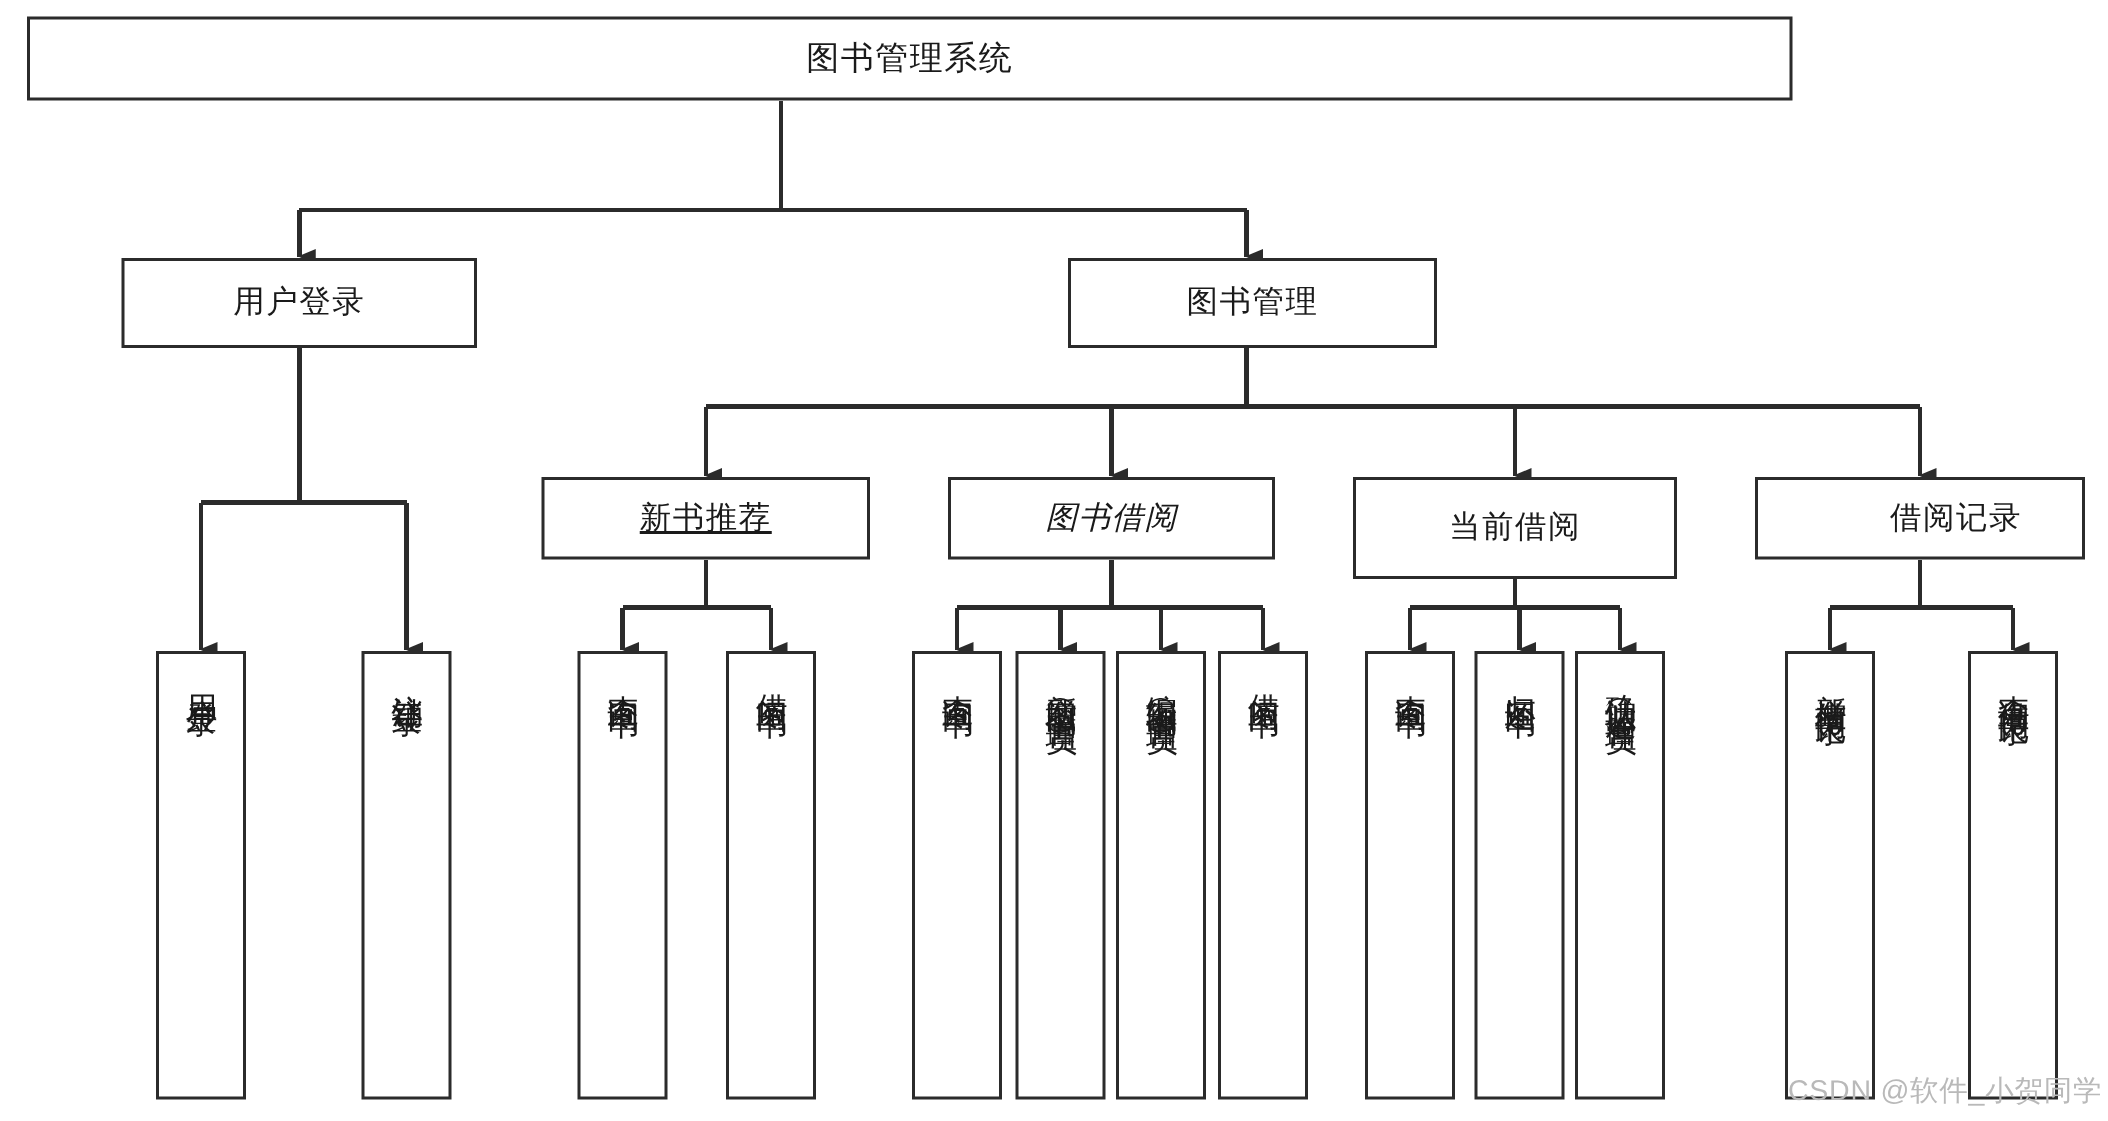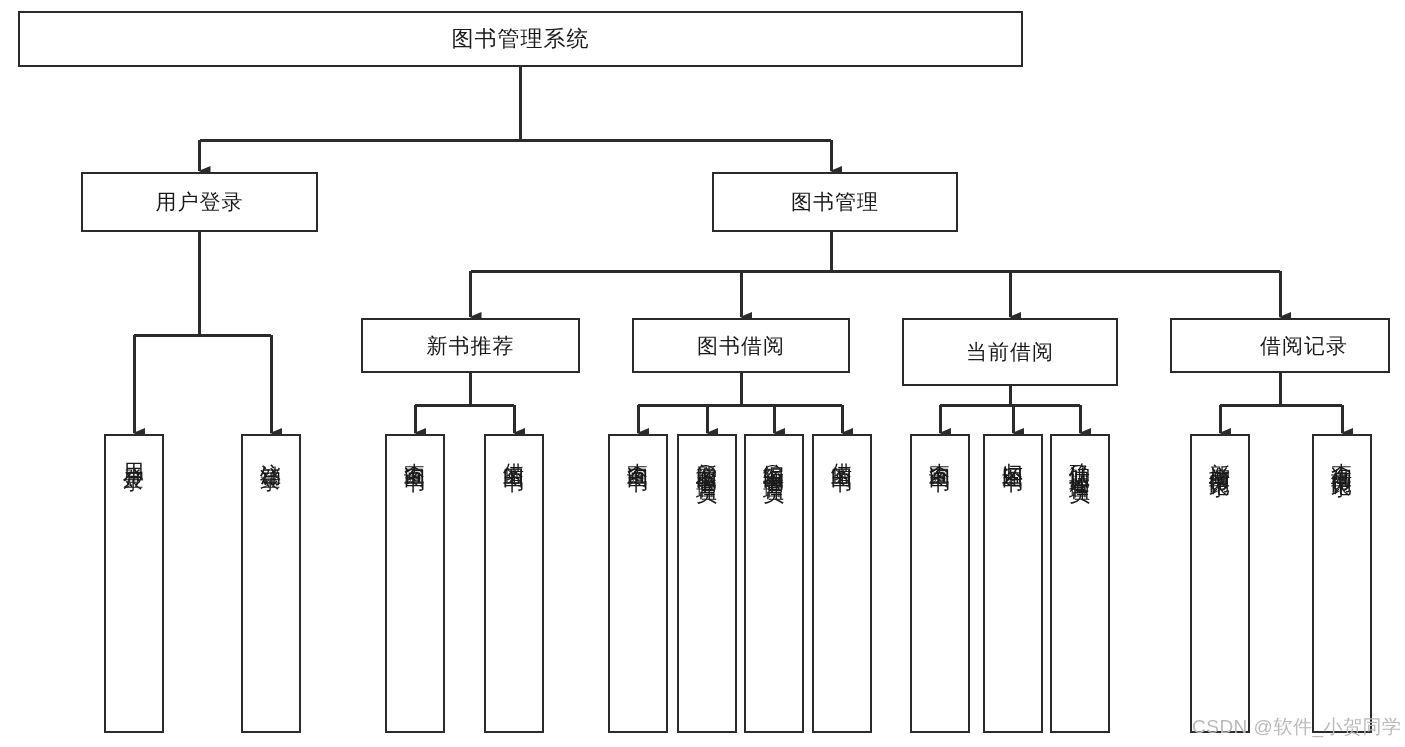--- a/index.html
+++ b/index.html
@@ -92,33 +92,33 @@
         <line x1="940" y1="405" x2="940" y2="433" stroke="#2b2b2b" stroke-width="3" shape-rendering="crispEdges" marker-end="url(#arrowhead)"></line>
         <line x1="1013" y1="405" x2="1013" y2="433" stroke="#2b2b2b" stroke-width="3" shape-rendering="crispEdges" marker-end="url(#arrowhead)"></line>
         <line x1="1080" y1="405" x2="1080" y2="433" stroke="#2b2b2b" stroke-width="3" shape-rendering="crispEdges" marker-end="url(#arrowhead)"></line>
         <line x1="1280" y1="373" x2="1280" y2="405" stroke="#2b2b2b" stroke-width="3" shape-rendering="crispEdges"></line>
         <line x1="1220" y1="405" x2="1342" y2="405" stroke="#2b2b2b" stroke-width="3" shape-rendering="crispEdges"></line>
         <line x1="1220" y1="405" x2="1220" y2="433" stroke="#2b2b2b" stroke-width="3" shape-rendering="crispEdges" marker-end="url(#arrowhead)"></line>
         <line x1="1342" y1="405" x2="1342" y2="433" stroke="#2b2b2b" stroke-width="3" shape-rendering="crispEdges" marker-end="url(#arrowhead)"></line>
       </g>
   </svg>
   <div id="node-layer">
-      <div class="node-box horiz root" style="left: 18px; top: 11px; width: 1005px; height: 56px;">
+      <div class="node-box horiz root" style="left: 18px; top: 11px; width: 1177px; height: 56px;">
         <span>图书管理系统</span>
       </div>
       <div class="node-box horiz" style="left: 81px; top: 172px; width: 237px; height: 60px;">
         <span>用户登录</span>
       </div>
       <div class="node-box horiz" style="left: 712px; top: 172px; width: 246px; height: 60px;">
         <span>图书管理</span>
       </div>
-      <div class="node-box horiz" style="left: 361px; top: 318px; width: 219px; height: 55px;">
+      <div class="node-box horiz" style="left: 361px; top: 318px; width: 219px; height: 55px; text-decoration: underline;">
         <span>新书推荐</span>
       </div>
-      <div class="node-box horiz" style="left: 632px; top: 318px; width: 218px; height: 55px;">
+      <div class="node-box horiz" style="left: 632px; top: 318px; width: 218px; height: 55px; font-style: italic;">
         <span>图书借阅</span>
       </div>
       <div class="node-box horiz" style="left: 902px; top: 318px; width: 216px; height: 68px;">
         <span>当前借阅</span>
       </div>
       <div class="node-box horiz" style="left: 1170px; top: 318px; width: 220px; height: 55px; padding-left: 48px;">
         <span>借阅记录</span>
       </div>
       <div class="node-box vert" style="left: 104px; top: 434px; width: 60px; height: 299px;">
         <span class="vlabel">用户登录</span>

